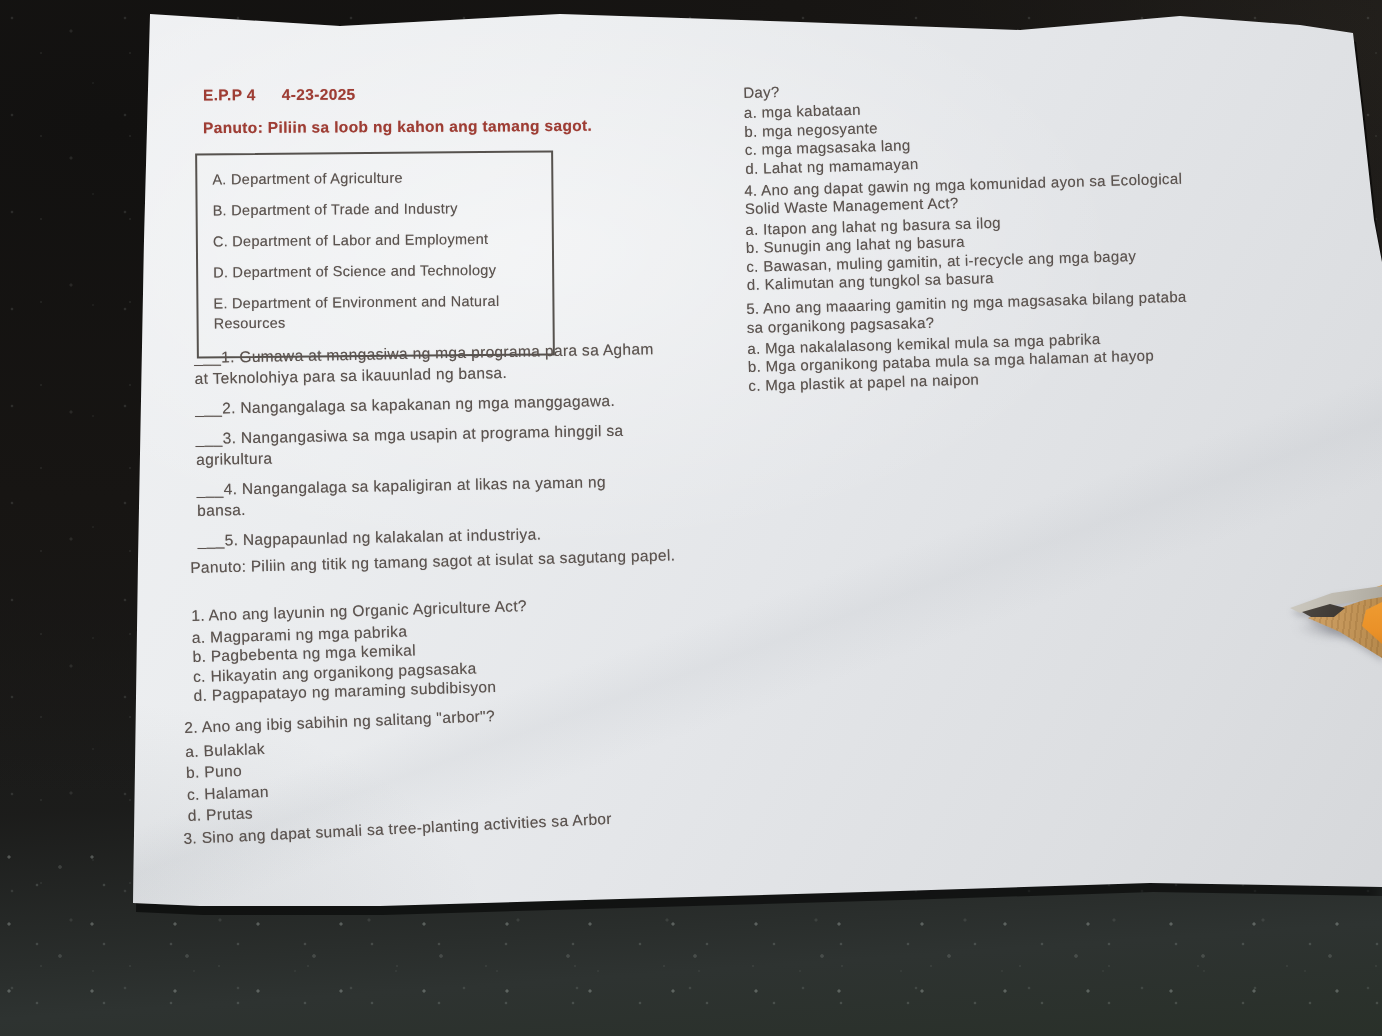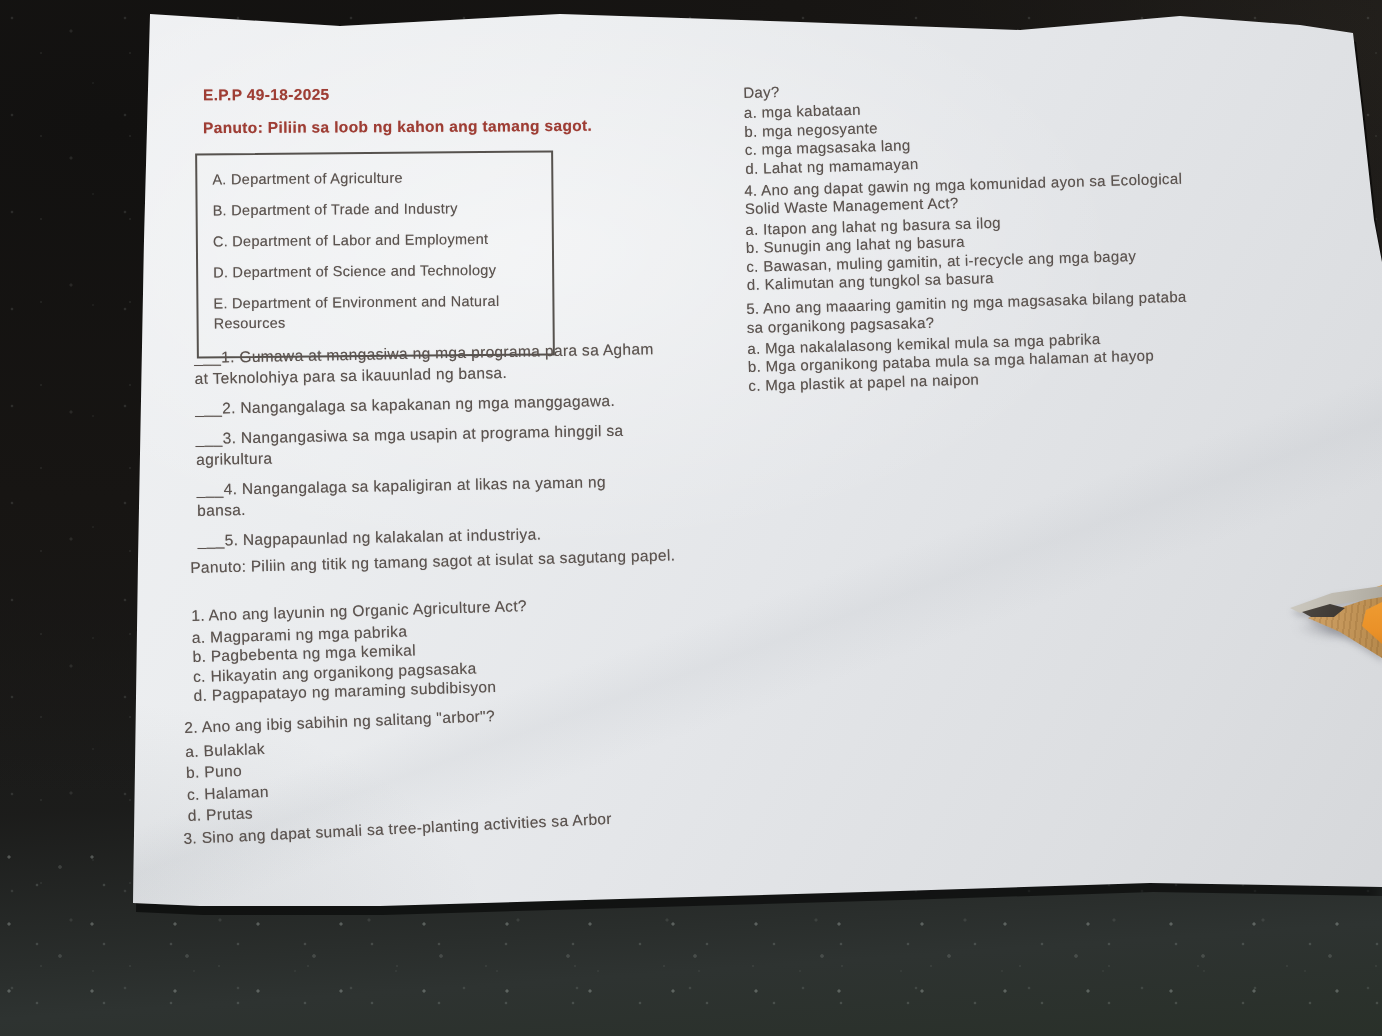--- a/index.html
+++ b/index.html
@@ -42,21 +42,21 @@
       radial-gradient(42% 32% at 6% 90%, rgba(118,124,130,.16), rgba(0,0,0,0) 70%),
       linear-gradient(160deg, rgba(0,0,0,0) 57%, rgba(158,164,172,.10) 60%, rgba(0,0,0,0) 64%),
       linear-gradient(118deg, #f1f2f4 0%, #ebedef 30%, #e4e6e9 55%, #dcdee1 80%, #d4d6d9 100%);
     color:#5b534f;
   }
   .txt { position:absolute; letter-spacing:.35px;
          text-shadow:0 0 .7px rgba(91,83,79,.55); }
   .red { color:#9e3d34; font-weight:bold; text-shadow:0 0 .7px rgba(158,61,52,.5); }
 
   .hdr { left:203px; top:86px; font-size:15.5px; transform:rotate(-.3deg); }
-  .hdr .subject { }
+  .hdr .subject { margin-right:26px; }
   .instr1 { left:203px; top:118px; font-size:15.5px; transform:rotate(-.35deg); }
 
   .choice-box {
     position:absolute; left:196px; top:152px; width:358px; box-sizing:border-box;
     border:2px solid #56524e; padding:8px 10px 12px 15px; transform:rotate(-.5deg);
   }
   .choice-box .line { font-size:14.5px; line-height:20px; margin:6px 0 11px;
     letter-spacing:.3px; text-shadow:0 0 .7px rgba(91,83,79,.55); }
 
   .matching { left:194px; top:347px; width:462px; font-size:15.5px; transform:rotate(-1.1deg); transform-origin:left top; }
@@ -101,21 +101,21 @@
 <body>
 
 <div class="scene">
   <div class="speckles"></div>
   <div class="speckles-strong"></div>
   <div class="paper-shadow"></div>
 
   <div class="paper">
 
     <div class="txt red hdr">
-      <span class="subject">E.P.P 4</span><span>9-18-2025</span>
+      <span class="subject">E.P.P 4</span><span>4-23-2025</span>
     </div>
 
     <div class="txt red instr1">Panuto: Piliin sa loob ng kahon ang tamang sagot.</div>
 
     <div class="choice-box">
         <div class="line">A. Department of Agriculture</div>
         <div class="line">B. Department of Trade and Industry</div>
         <div class="line">C. Department of Labor and Employment</div>
         <div class="line">D. Department of Science and Technology</div>
         <div class="line">E. Department of Environment and Natural Resources</div>

